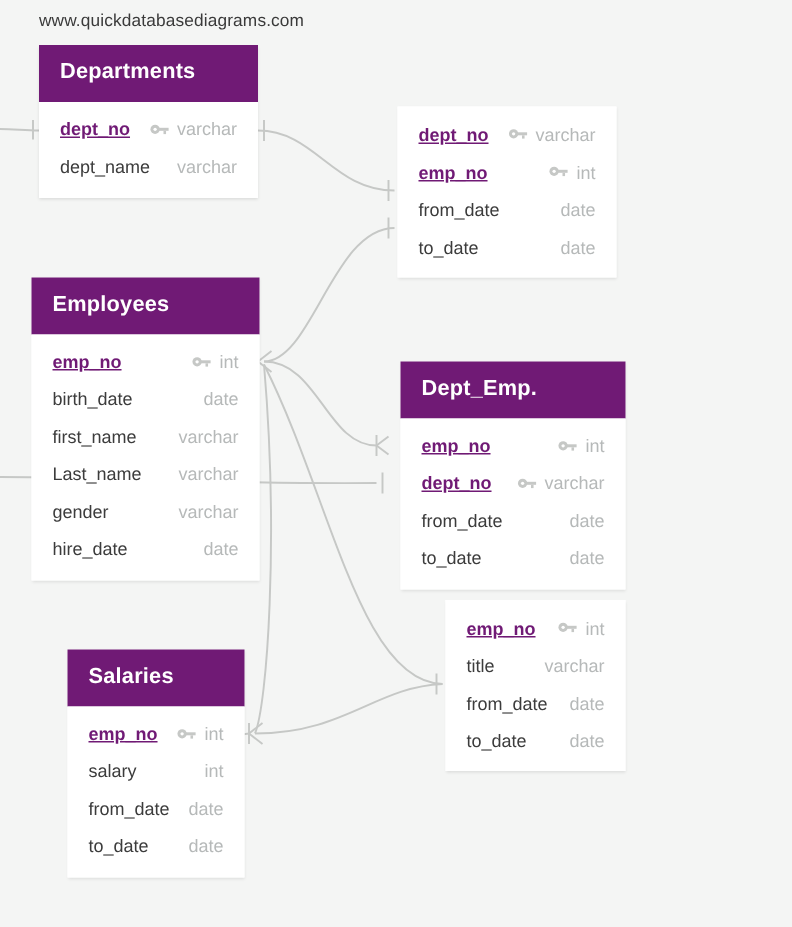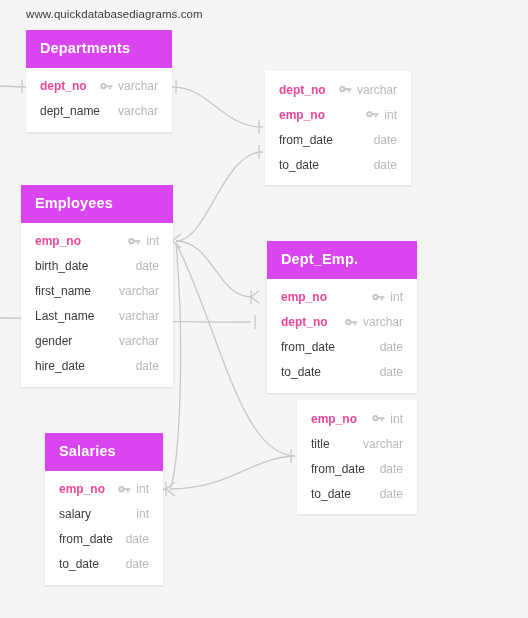--- a/index.html
+++ b/index.html
@@ -43,21 +43,21 @@
     color: #3a3a3a;
     letter-spacing: 0.1px;
     white-space: nowrap;
   }
   .table-card {
     position: absolute;
     background: #ffffff;
     box-shadow: 0 1px 2px rgba(0,0,0,0.10);
   }
   .table-header {
-    background: #d946ef;
+    background: #701a75;
     color: #ffffff;
     font-size: 14.5px;
     font-weight: 600;
     padding: 11px 14px 12px 14px;
     letter-spacing: 0.15px;
     line-height: 1;
   }
   .table-body {
     padding: 6px 0 8px 0;
     background: #ffffff;
@@ -69,22 +69,23 @@
     padding: 0 14px;
     box-sizing: border-box;
     white-space: nowrap;
   }
   .field-name {
     font-size: 12px;
     color: #3c3c3c;
     flex: 0 0 auto;
   }
   .field-row.is-key .field-name {
-    color: #ec4899;
+    color: #701a75;
     font-weight: bold;
+    text-decoration: underline;
   }
   .field-spacer {
     flex: 1 1 auto;
     min-width: 8px;
   }
   .key-icon {
     flex: 0 0 auto;
     margin-right: 5px;
     display: inline-flex;
     align-items: center;

